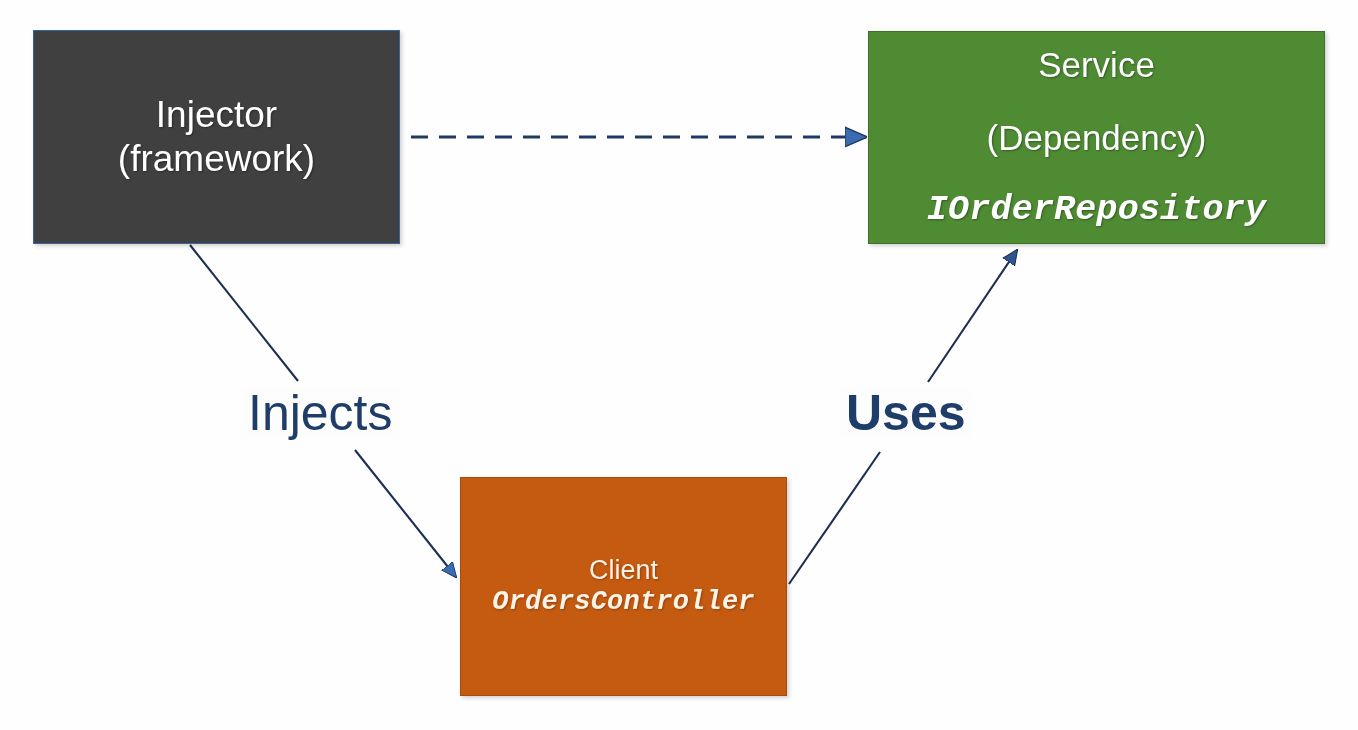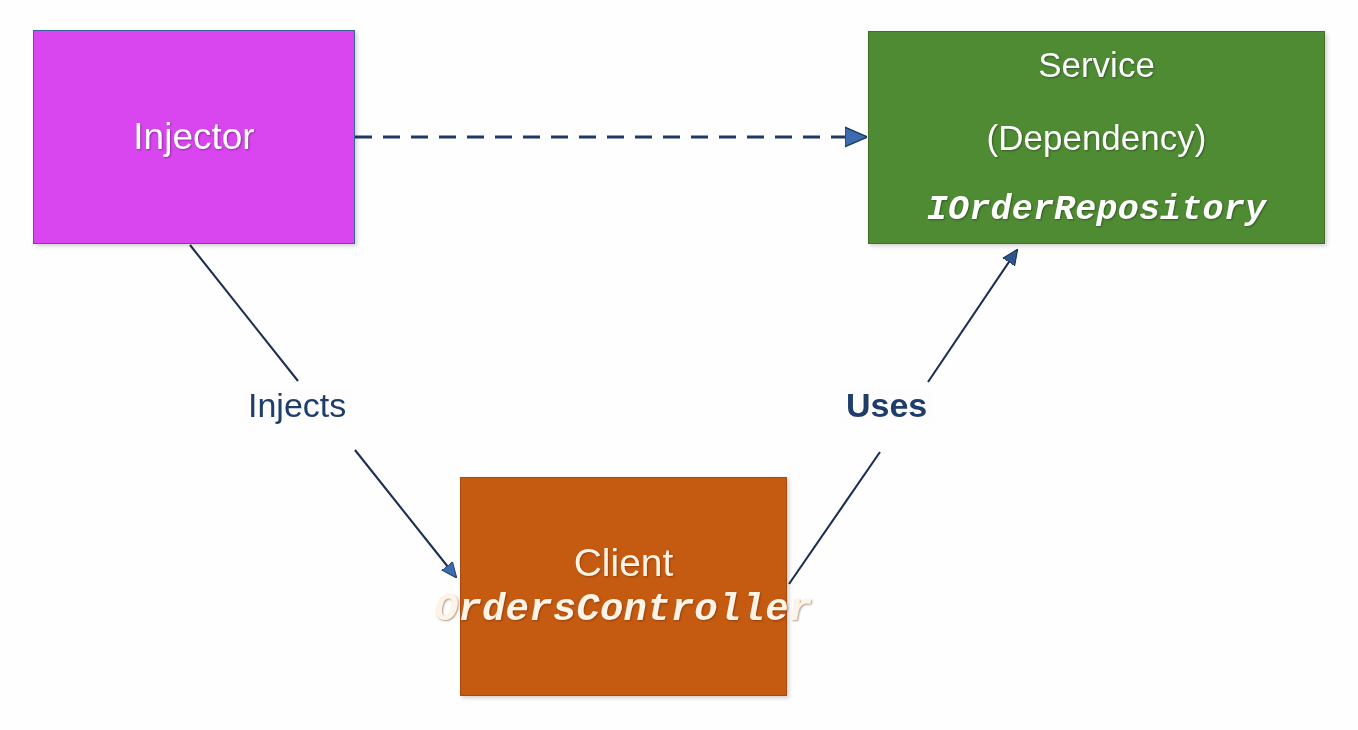--- a/index.html
+++ b/index.html
@@ -49,48 +49,48 @@
   }
   .node .ln.code {
     font-weight: bold;
     font-style: italic;
     letter-spacing: 0.2px;
     font-family: Liberation Mono, monospace;
   }
 
   #node-injector {
     left: 33px;  top: 30px;
-    width: 322px; height: 214px;
-    background: #d946ef;
+    width: 367px; height: 214px;
+    background: #404040;
     border-color: #39639f;
     font-size: 37px;
   }
   #node-service {
     left: 868px; top: 31px;
     width: 457px; height: 213px;
     background: #4E8B33;
     border-color: #3e7028;
     font-size: 35px;
     gap: 32px;
   }
   #node-client {
     left: 460px; top: 477px;
     width: 327px; height: 219px;
     background: #C55A11;
     border-color: #a84a0d;
-    font-size: 39px;
+    font-size: 27px;
     color: #fdf3e6;
   }
   #node-client .ln { text-shadow: 1px 1px 2px rgba(90,35,0,0.45); }
 
   
   .edge-label {
     position: absolute;
     color: #1f3d69;
-    font-size: 34px;
+    font-size: 50px;
     font-weight: 400;
     white-space: nowrap;
     background: #fdfdfd;
     padding: 0 6px;
     line-height: 1.0;
   }
   #label-injects { left: 242px; top: 388px; }
   #label-uses    { left: 840px; top: 388px; font-weight: bold; }
 </style>
 </head>
@@ -124,20 +124,21 @@
 
      Service  (broken by the "Uses" label) --&gt;
     <g>
       <line x1="789" y1="584" x2="880" y2="452" stroke="#1b2f52" stroke-width="2.1"></line>
       <line x1="928" y1="382" x2="1017" y2="250" stroke="#1b2f52" stroke-width="2.1" marker-end="url(#arrow-uses)"></line>
     </g>
   </svg>
 
   <div class="node" id="node-injector">
     <span class="ln">Injector</span>
+    <span class="ln">(framework)</span>
   </div>
 
   <div class="node" id="node-service">
     <span class="ln">Service</span>
     <span class="ln">(Dependency)</span>
     <span class="ln code">IOrderRepository</span>
   </div>
 
   <div class="node" id="node-client">
     <span class="ln">Client</span>

